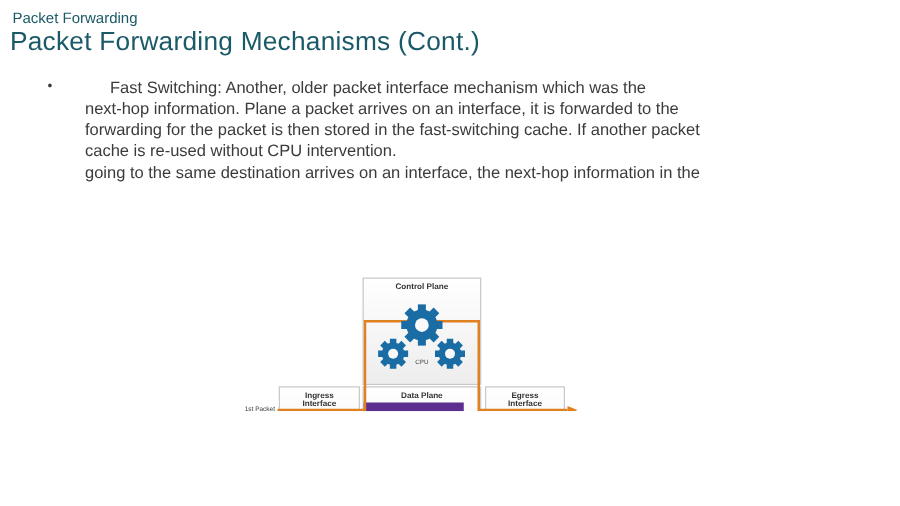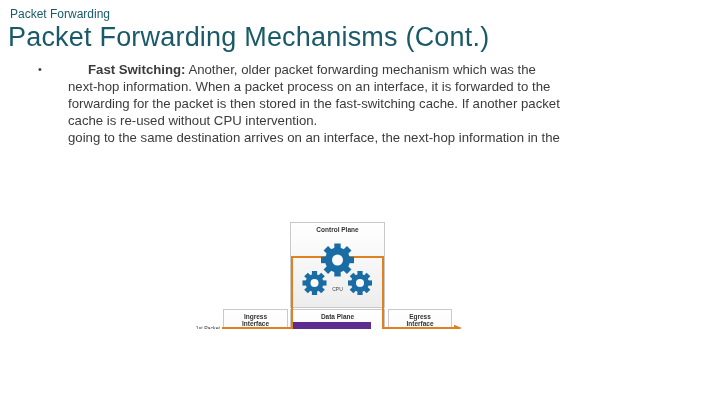--- a/index.html
+++ b/index.html
@@ -2,26 +2,26 @@
 <html><head>
 <meta charset="utf-8">
 <style>
   html,body{margin:0;padding:0;background:#fff;}
   #slide{
     position:relative;width:720px;height:329px;background:#ffffff;overflow:hidden;
     font-family:"Liberation Sans", sans-serif;
   }
   
   .kicker{position:absolute;left:10px;top:7px;font-size:12px;color:#1a5a68;}
-  .title{position:absolute;left:8px;top:22px;font-size:27px;color:#1a5a68;letter-spacing:.2px;}
+  .title{position:absolute;left:8px;top:22px;font-size:21px;color:#1a5a68;letter-spacing:.2px;}
   
   .bullet-marker{position:absolute;left:38px;top:63px;font-size:11px;color:#3b3b3b;}
   .bullet-text{position:absolute;left:68px;top:61px;width:615px;font-size:13.2px;
                line-height:17.1px;color:#3b3b3b;}
-  .bullet-text .lead{font-weight:bold;padding-left:20px;}
+  .bullet-text .lead{font-weight:normal;padding-left:20px;}
   
   .dbox{position:absolute;border:1px solid #c9c9c9;background:linear-gradient(#ffffff,#ededed);
         box-sizing:border-box;z-index:1;}
   .dbox-label{position:absolute;width:100%;text-align:center;top:3px;font-size:6.5px;
               font-weight:bold;color:#333;line-height:7px;z-index:3;}
   #control-box{left:290px;top:222px;width:95px;height:86px;}
   #ingress-box{left:223px;top:309px;width:65px;height:72px;}
   #dataplane-box{left:290px;top:309px;width:95px;height:72px;}
   #egress-box{left:388px;top:309px;width:64px;height:72px;}
   #cache-box{position:absolute;left:291px;top:322px;width:80px;height:55px;background:#5b2e90;
@@ -43,22 +43,22 @@
 </head>
 <body>
 
 <div id="slide">
 
   <div class="kicker">Packet Forwarding</div>
   <div class="title">Packet Forwarding Mechanisms (Cont.)</div>
 
   <div class="bullet-marker">•</div>
   <div class="bullet-text">
-    <div><span class="lead">Fast Switching:</span><span> Another, older packet forwarding mechanism which was the</span></div>
-    <div>next-hop information. When a packet process on an interface, it is forwarded to the</div>
+    <div><span class="lead">Fast Switching:</span><span> Another, older packet interface mechanism which was the</span></div>
+    <div>next-hop information. Plane a packet arrives on an interface, it is forwarded to the</div>
     <div>forwarding for the packet is then stored in the fast-switching cache. If another packet</div>
     <div>cache is re-used without CPU intervention.</div>
     <div>going to the same destination arrives on an interface, the next-hop information in the</div>
   </div>
 
   <div id="control-box" class="dbox">
     <div class="dbox-label">Control Plane</div>
   </div>
   <div id="ingress-box" class="dbox">
     <div class="dbox-label">

